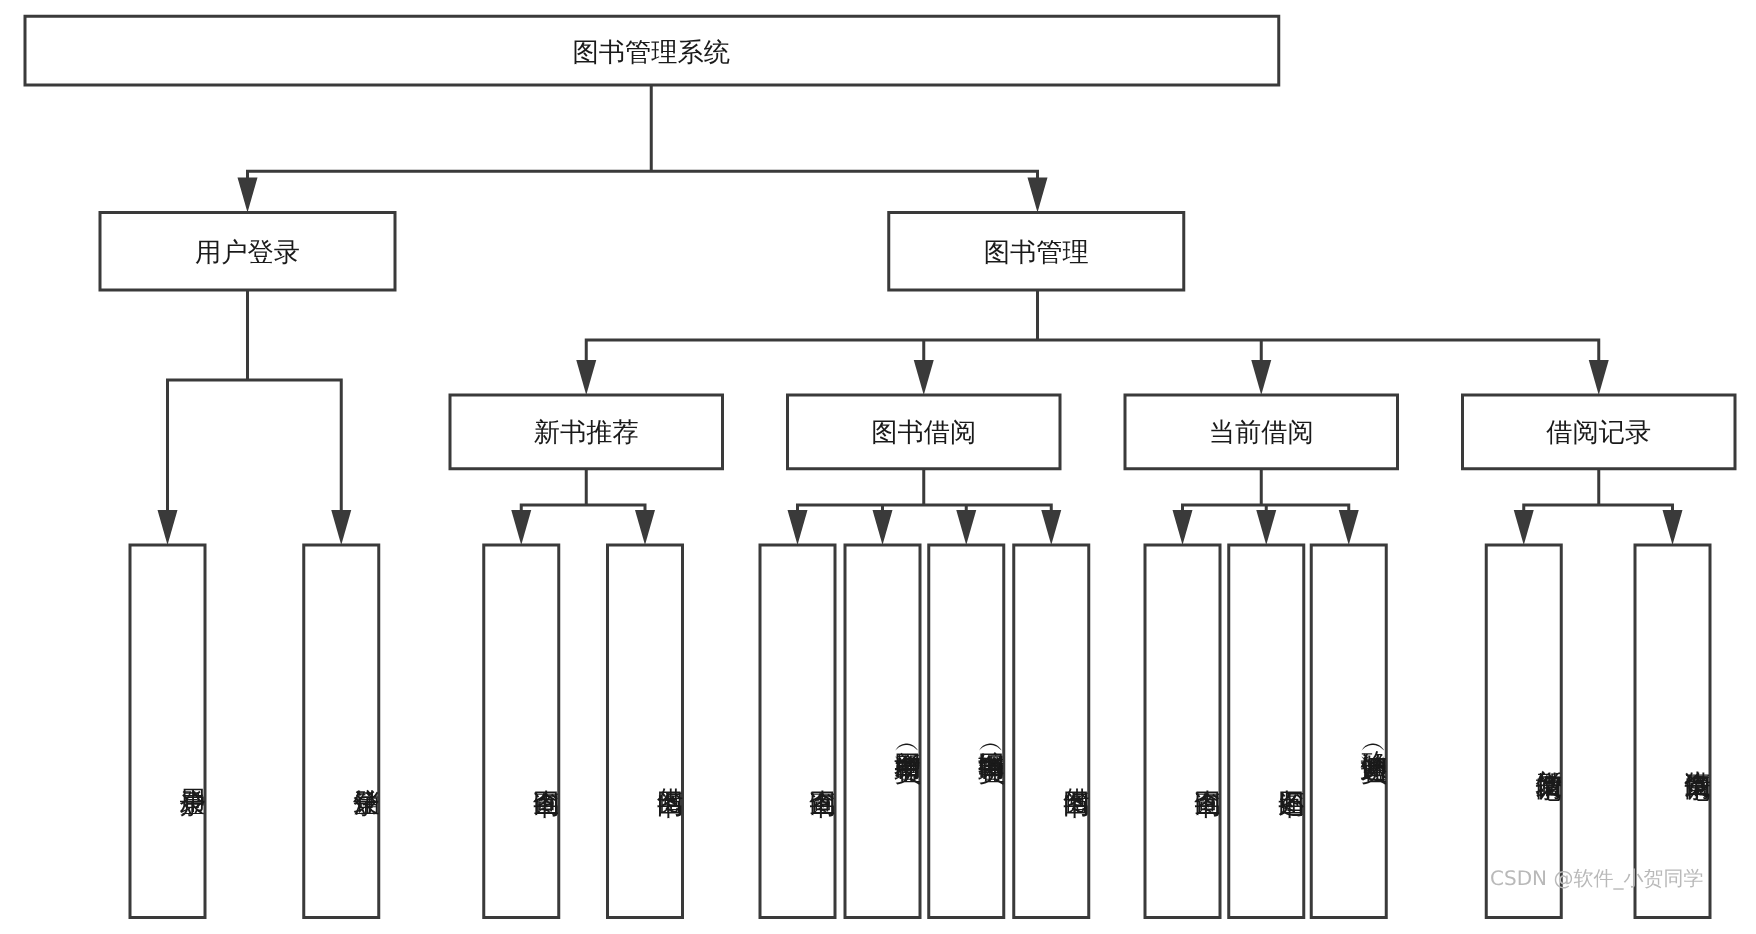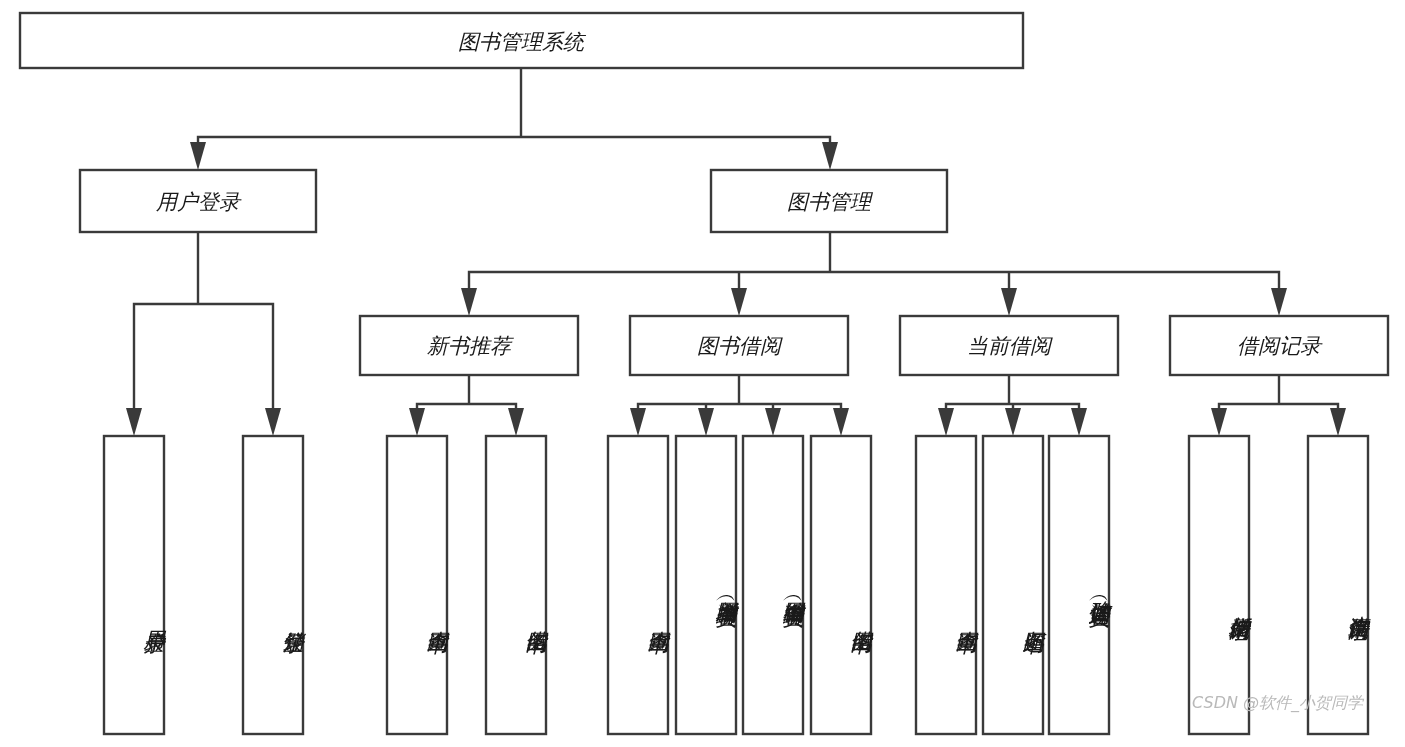--- a/index.html
+++ b/index.html
@@ -11,21 +11,20 @@
     width: 1405px;
     height: 747px;
     overflow: hidden;
     font-family: "DejaVu Sans", "Liberation Sans", sans-serif;
   }
   #diagram-root {
     position: relative;
     width: 1405px;
     height: 622px;
     background: #ffffff;
-    font-style: italic;
   }
   svg#tree-svg {
     position: absolute;
     top: 0;
     left: 0;
     width: 1405px;
     height: 747px;
   }
   .node-box {
     fill: #ffffff;

